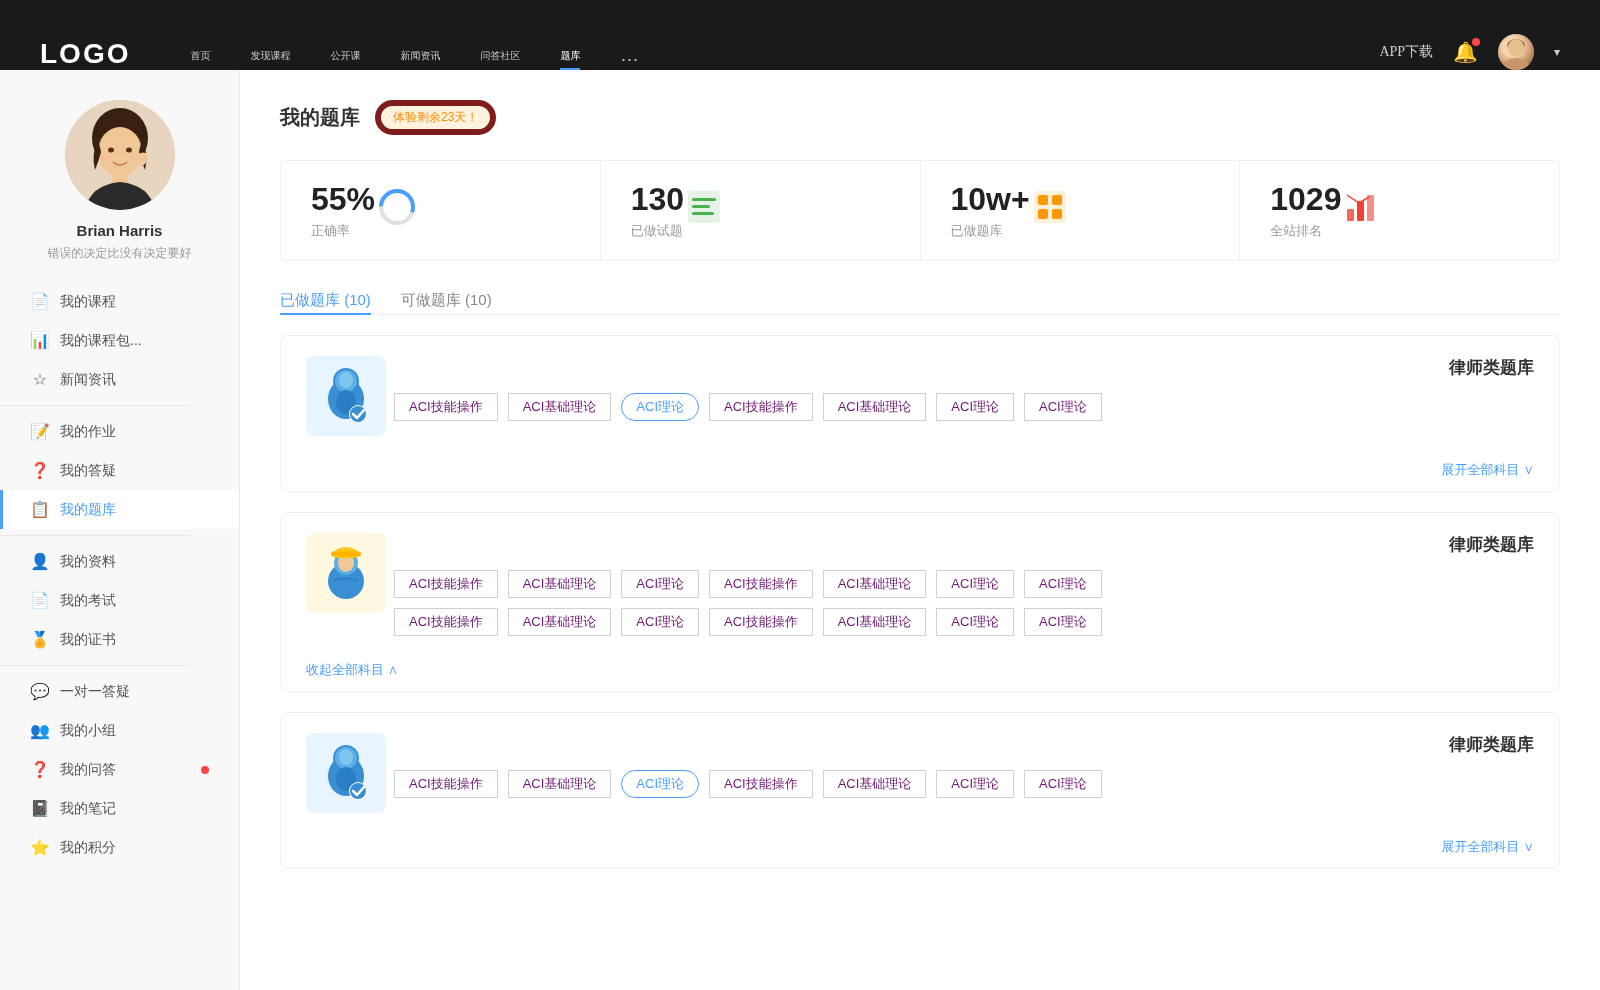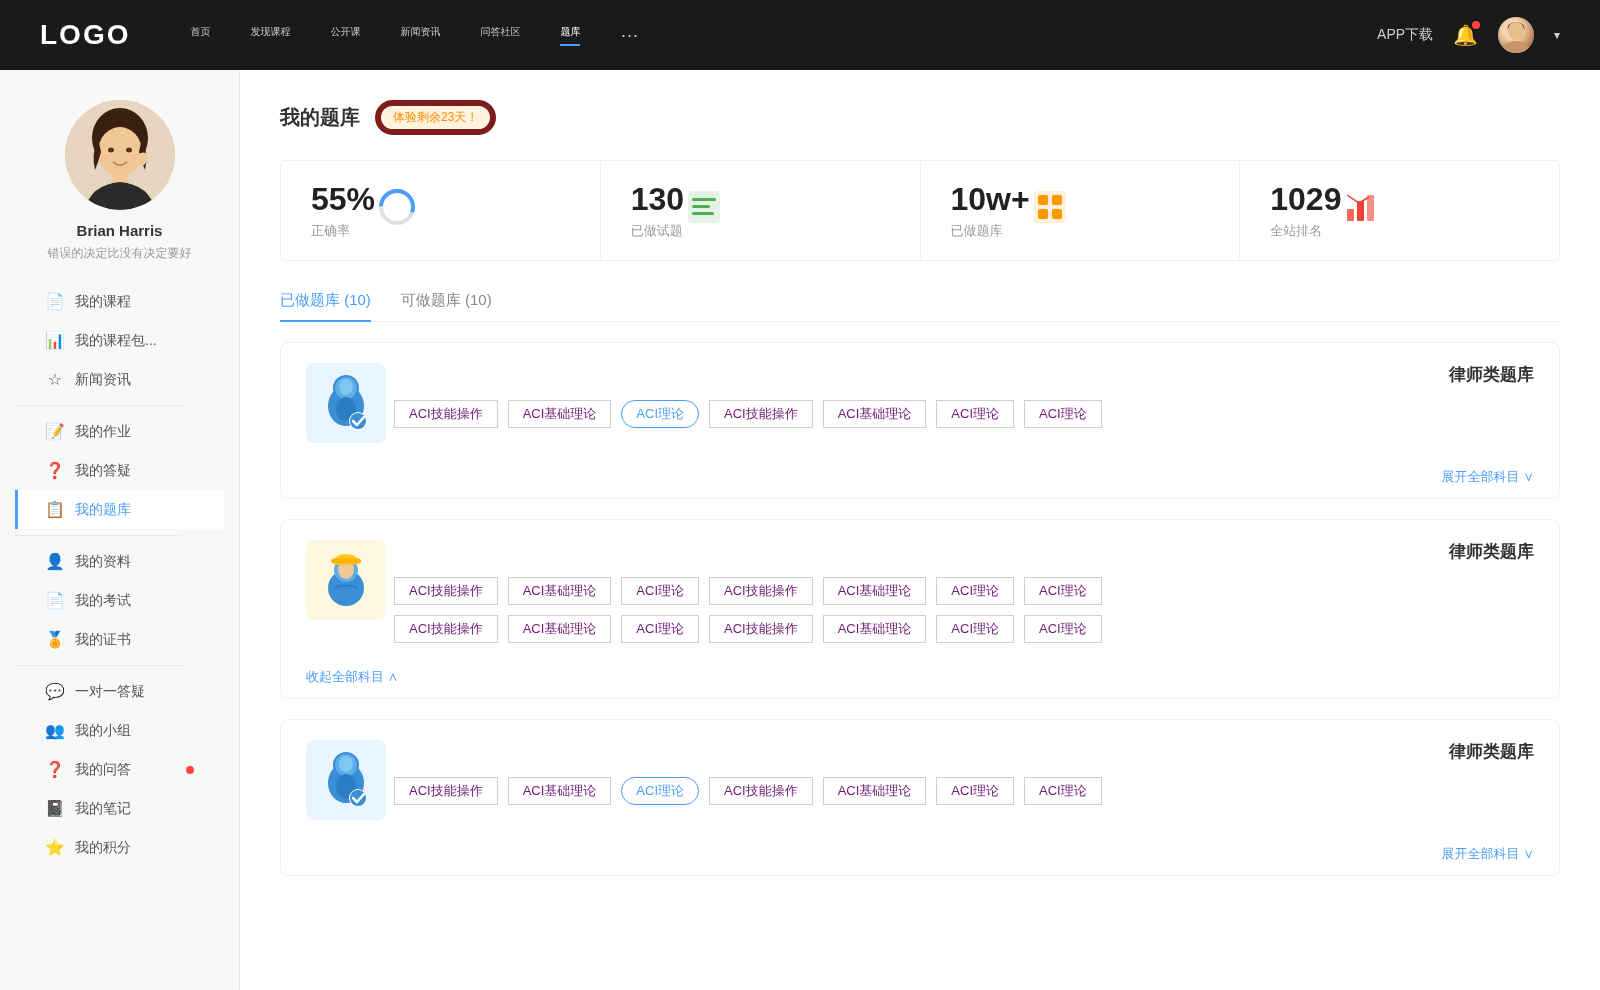--- a/index.html
+++ b/index.html
@@ -1,45 +1,45 @@
 <!DOCTYPE html>
 <html><head>
   <meta charset="utf-8">
   <style>
     * { margin: 0; padding: 0; box-sizing: border-box; }
     body { font-family: -apple-system, BlinkMacSystemFont, 'PingFang SC', 'Microsoft YaHei', sans-serif; background: #f0f2f5; width: 1600px; min-height: 990px; overflow-x: hidden; }
 
     
     .top-nav {
       width: 100%; height: 70px; background: #1a1a1a;
-      display: flex; align-items: center; padding: 9px 40px;
+      display: flex; align-items: flex-end; padding: 0 40px;
       position: sticky; top: 0; z-index: 100;
     }
     .nav-logo { color: white; font-size: 28px; font-weight: bold; margin-right: 60px; letter-spacing: 2px; }
     .nav-links { display: flex; gap: 40px; flex: 1; }
     .nav-link { color: #ccc; font-size: 10px; cursor: pointer; text-decoration: none; }
     .nav-link.active { color: white; border-bottom: 2px solid #4a9eff; padding-bottom: 4px; }
     .nav-more { color: #ccc; font-size: 18px; cursor: pointer; }
-    .nav-right { display: flex; align-items: center; gap: 20px; }
+    .nav-right { display: flex; align-items: center; gap: 20px; font-family: Liberation Serif, serif; }
     .nav-app-download { color: #ccc; font-size: 14px; cursor: pointer; }
     .nav-bell { position: relative; cursor: pointer; }
     .nav-bell-icon { font-size: 20px; color: #ccc; }
     .nav-bell-dot { position: absolute; top: -2px; right: -2px; width: 8px; height: 8px; background: #ff4444; border-radius: 50%; }
     .nav-avatar { width: 36px; height: 36px; border-radius: 50%; background: #888; overflow: hidden; cursor: pointer; display: flex; align-items: center; justify-content: center; }
     .nav-avatar-img { width: 100%; height: 100%; object-fit: cover; background: linear-gradient(135deg, #c8a882, #a07050); border-radius: 50%; }
     .nav-dropdown-arrow { color: #ccc; cursor: pointer; font-size: 12px; }
 
     
     .main-layout { display: flex; min-height: 920px; }
 
     
     .sidebar {
       width: 240px; background: #f8f8f8; border-right: 1px solid #e8e8e8;
       display: flex; flex-direction: column; align-items: center;
-      padding: 30px 15px 20px;
+      padding: 30px 0 20px;
       flex-shrink: 0;
     }
     .user-avatar-container {
       width: 110px; height: 110px; border-radius: 50%; overflow: hidden;
       background: #ddd; margin-bottom: 12px;
     }
     .user-name { font-size: 15px; font-weight: 600; color: #333; margin-bottom: 6px; }
     .user-motto { font-size: 12px; color: #999; margin-bottom: 20px; }
     .sidebar-divider { width: 80%; height: 1px; background: #e8e8e8; margin: 6px 0; }
     .sidebar-menu { width: 100%; }
@@ -78,21 +78,21 @@
     }
     .stat-item:last-child { border-right: none; }
     .stat-text { }
     .stat-value { font-size: 32px; font-weight: 700; color: #222; }
     .stat-label { font-size: 13px; color: #999; margin-top: 4px; }
     .stat-icon { font-size: 28px; }
 
     
     .tabs-row { display: flex; gap: 30px; margin-bottom: 20px; border-bottom: 1px solid #f0f0f0; }
     .tab-item {
-      font-size: 15px; padding-bottom: 11px; cursor: pointer; color: #888;
+      font-size: 15px; padding-bottom: 4px; cursor: pointer; color: #888;
       position: relative;
     }
     .tab-item.active { color: #4a9eff; }
     .tab-item.active::after {
       content: ''; position: absolute; bottom: -1px; left: 0; right: 0;
       height: 2px; background: #4a9eff;
     }
 
     
     .qbank-card {

